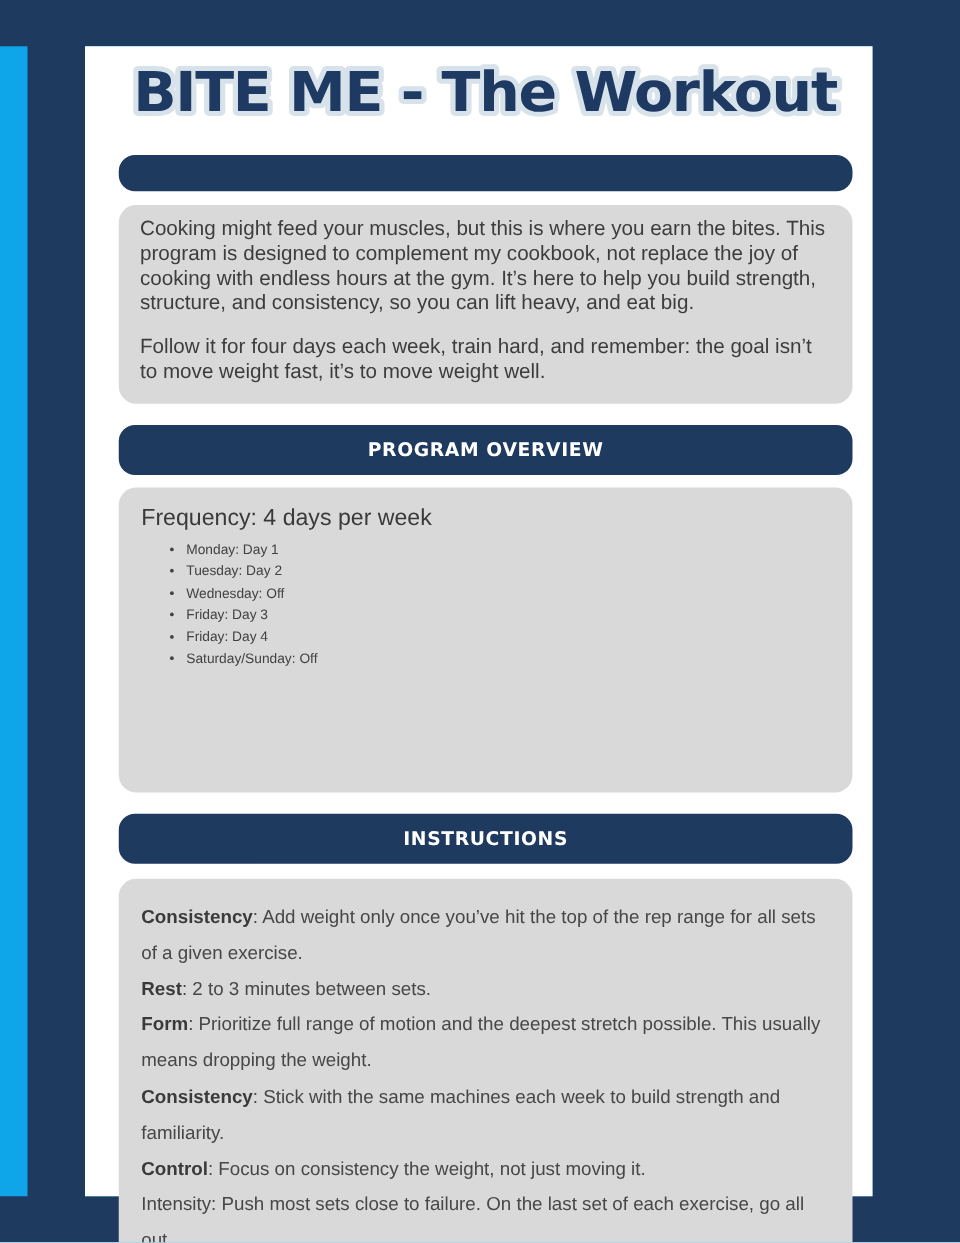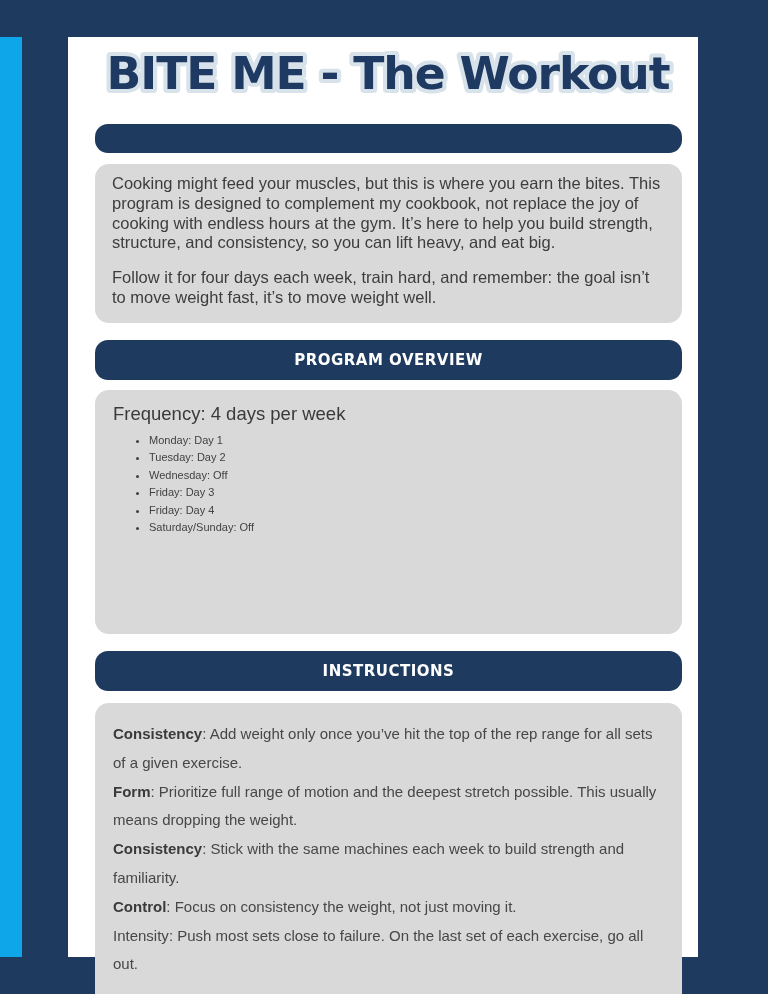--- a/index.html
+++ b/index.html
@@ -129,20 +129,21 @@
         <li>Saturday/Sunday: Off</li>
       </ul>
     </div>
 
     <div class="navy-bar section-bar">
       <span>INSTRUCTIONS</span>
     </div>
 
     <div class="gray-box instructions-box">
       <p><strong>Consistency</strong><span>: Add weight only once you’ve hit the top of the rep range for all sets of a given exercise.</span></p>
+      <p><strong>Rest</strong><span>: 2 to 3 minutes between sets.</span></p>
       <p><strong>Form</strong><span>: Prioritize full range of motion and the deepest stretch possible. This usually means dropping the weight.</span></p>
       <p><strong>Consistency</strong><span>: Stick with the same machines each week to build strength and familiarity.</span></p>
       <p><strong>Control</strong><span>: Focus on consistency the weight, not just moving it.</span></p>
       <p><span>Intensity</span><span>: Push most sets close to failure. On the last set of each exercise, go all out.</span></p>
     </div>
 
   </div>
 </div>
 
 </body></html>

